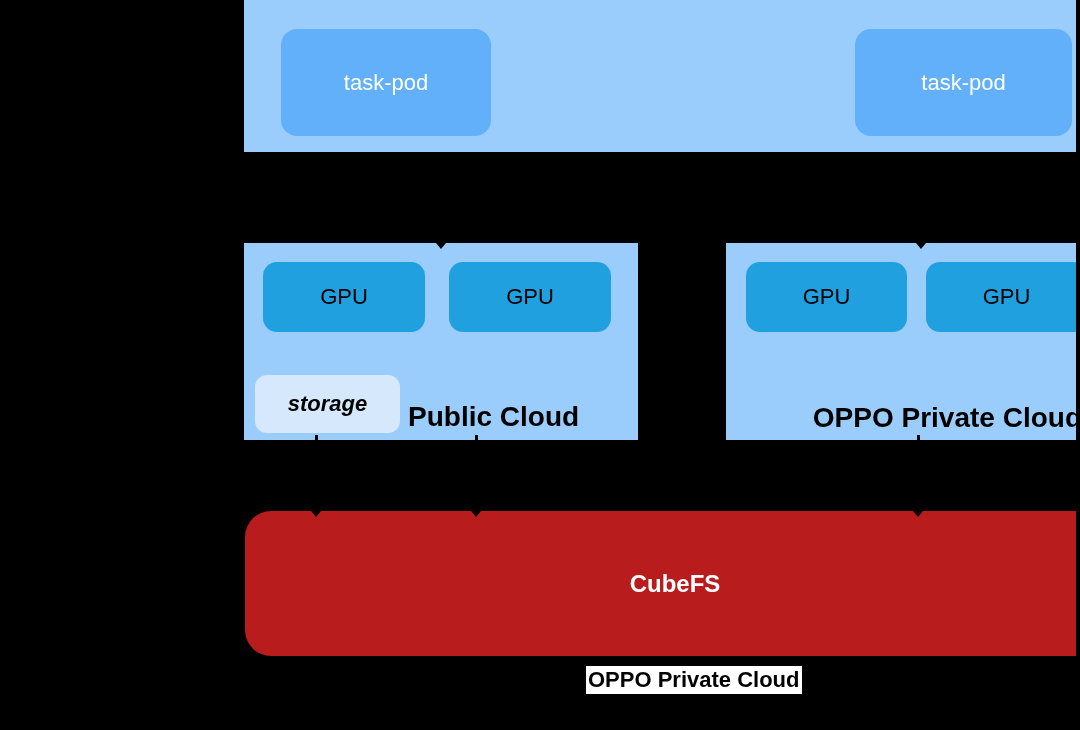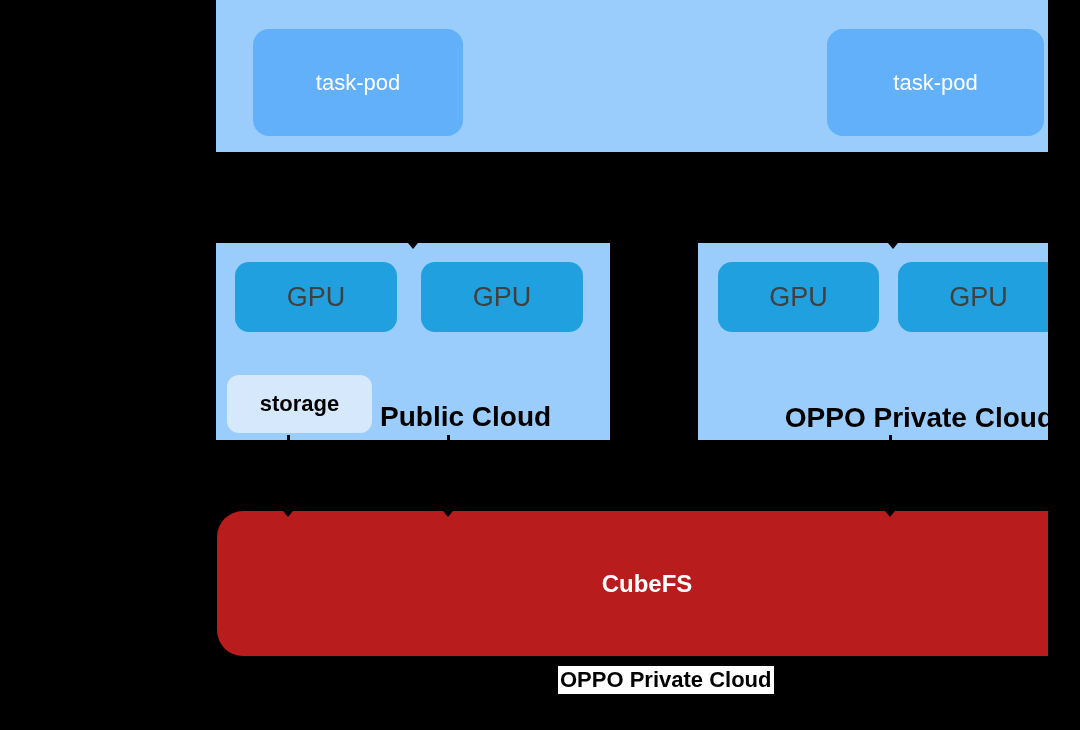--- a/index.html
+++ b/index.html
@@ -7,20 +7,21 @@
     padding: 0;
     background: #000;
   }
   .stage {
     position: relative;
     width: 1048px;
     height: 730px;
     background: #000000;
     overflow: hidden;
     font-family: "Liberation Sans", sans-serif;
+    margin-left: 28px;
   }
 
   
   .container {
     position: absolute;
     background: #9acdfc;
   }
   #top-cluster   { left: 216px; top: 0;     width: 864px; height: 152px; }
   #public-cloud  { left: 216px; top: 243px; width: 394px; height: 197px; }
   #private-cloud { left: 698px; top: 243px; width: 374px; height: 197px; }
@@ -43,22 +44,22 @@
   #task-pod-2   { left: 611px; width: 217px; }
 
   
   .gpu {
     position: absolute;
     background: #21a0df;
     border-radius: 14px;
     display: flex;
     align-items: center;
     justify-content: center;
-    color: #404040;
-    font-size: 27px;
+    color: #000000;
+    font-size: 22px;
     top: 19px;
     height: 70px;
   }
   #gpu-1 { left:  19px; width: 162px; }
   #gpu-2 { left: 205px; width: 162px; }
   #gpu-3 { left:  20px; width: 161px; }
   #gpu-4 { left: 200px; width: 161px; }
 
   
   #storage-box {
@@ -66,20 +67,21 @@
     left: 11px; top: 132px;
     width: 145px; height: 58px;
     background: #d6e9fc;
     border-radius: 12px;
     display: flex;
     align-items: center;
     justify-content: center;
     color: #000000;
     font-size: 22px;
     font-weight: bold;
+    font-style: italic;
   }
 
   
   .cloud-label {
     position: absolute;
     color: #000000;
     font-size: 28px;
     font-weight: bold;
     white-space: nowrap;
   }

